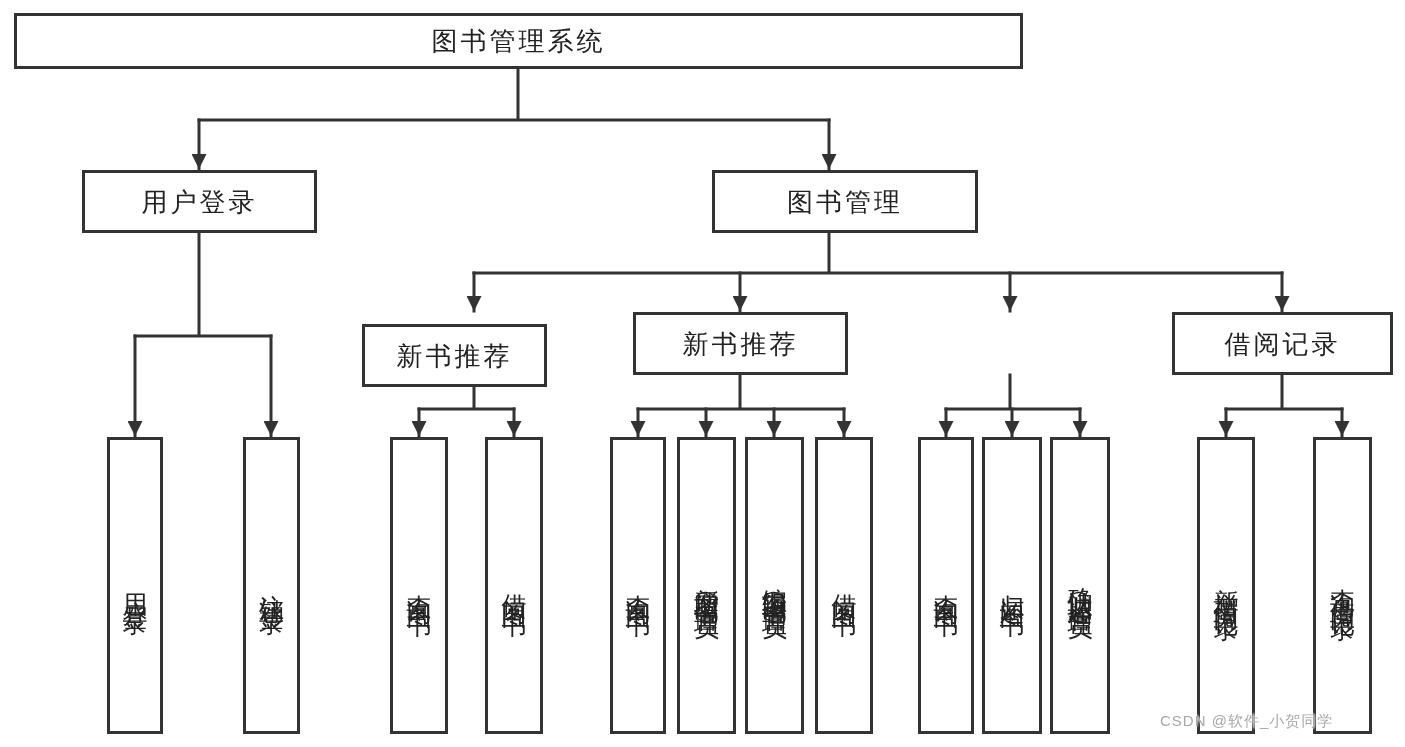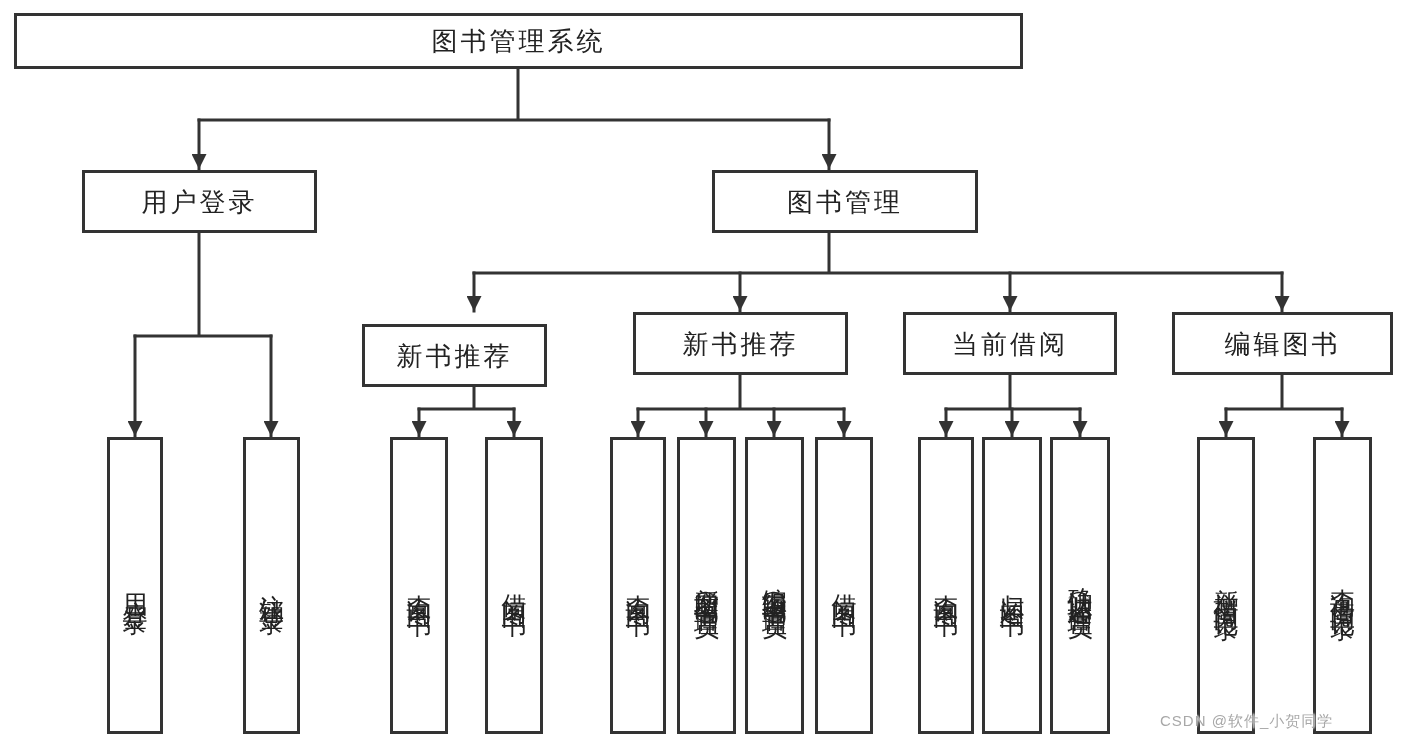--- a/index.html
+++ b/index.html
@@ -118,25 +118,22 @@
   <div class="node" style="left:712px;top:170px;width:266px;height:63px">
     <span class="hlabel">图书管理</span>
   </div>
 
   <div class="node" style="left:362px;top:324px;width:185px;height:63px">
     <span class="hlabel">新书推荐</span>
   </div>
   <div class="node" style="left:633px;top:312px;width:215px;height:63px">
     <span class="hlabel">新书推荐</span>
   </div>
-  <div class="node" style="left:903px;top:312px;width:214px;height:63px">
-    <span class="hlabel">当前借阅</span>
-  </div>
   <div class="node" style="left:1172px;top:312px;width:221px;height:63px">
-    <span class="hlabel">编辑图书</span>
+    <span class="hlabel">借阅记录</span>
   </div>
 
   <div class="node" style="left:107px;top:437px;width:56px;height:297px">
     <span class="vlabel">用户登录</span>
   </div>
   <div class="node" style="left:243px;top:437px;width:57px;height:297px">
     <span class="vlabel">注销登录</span>
   </div>
 
   <div class="node" style="left:390px;top:437px;width:58px;height:297px">

